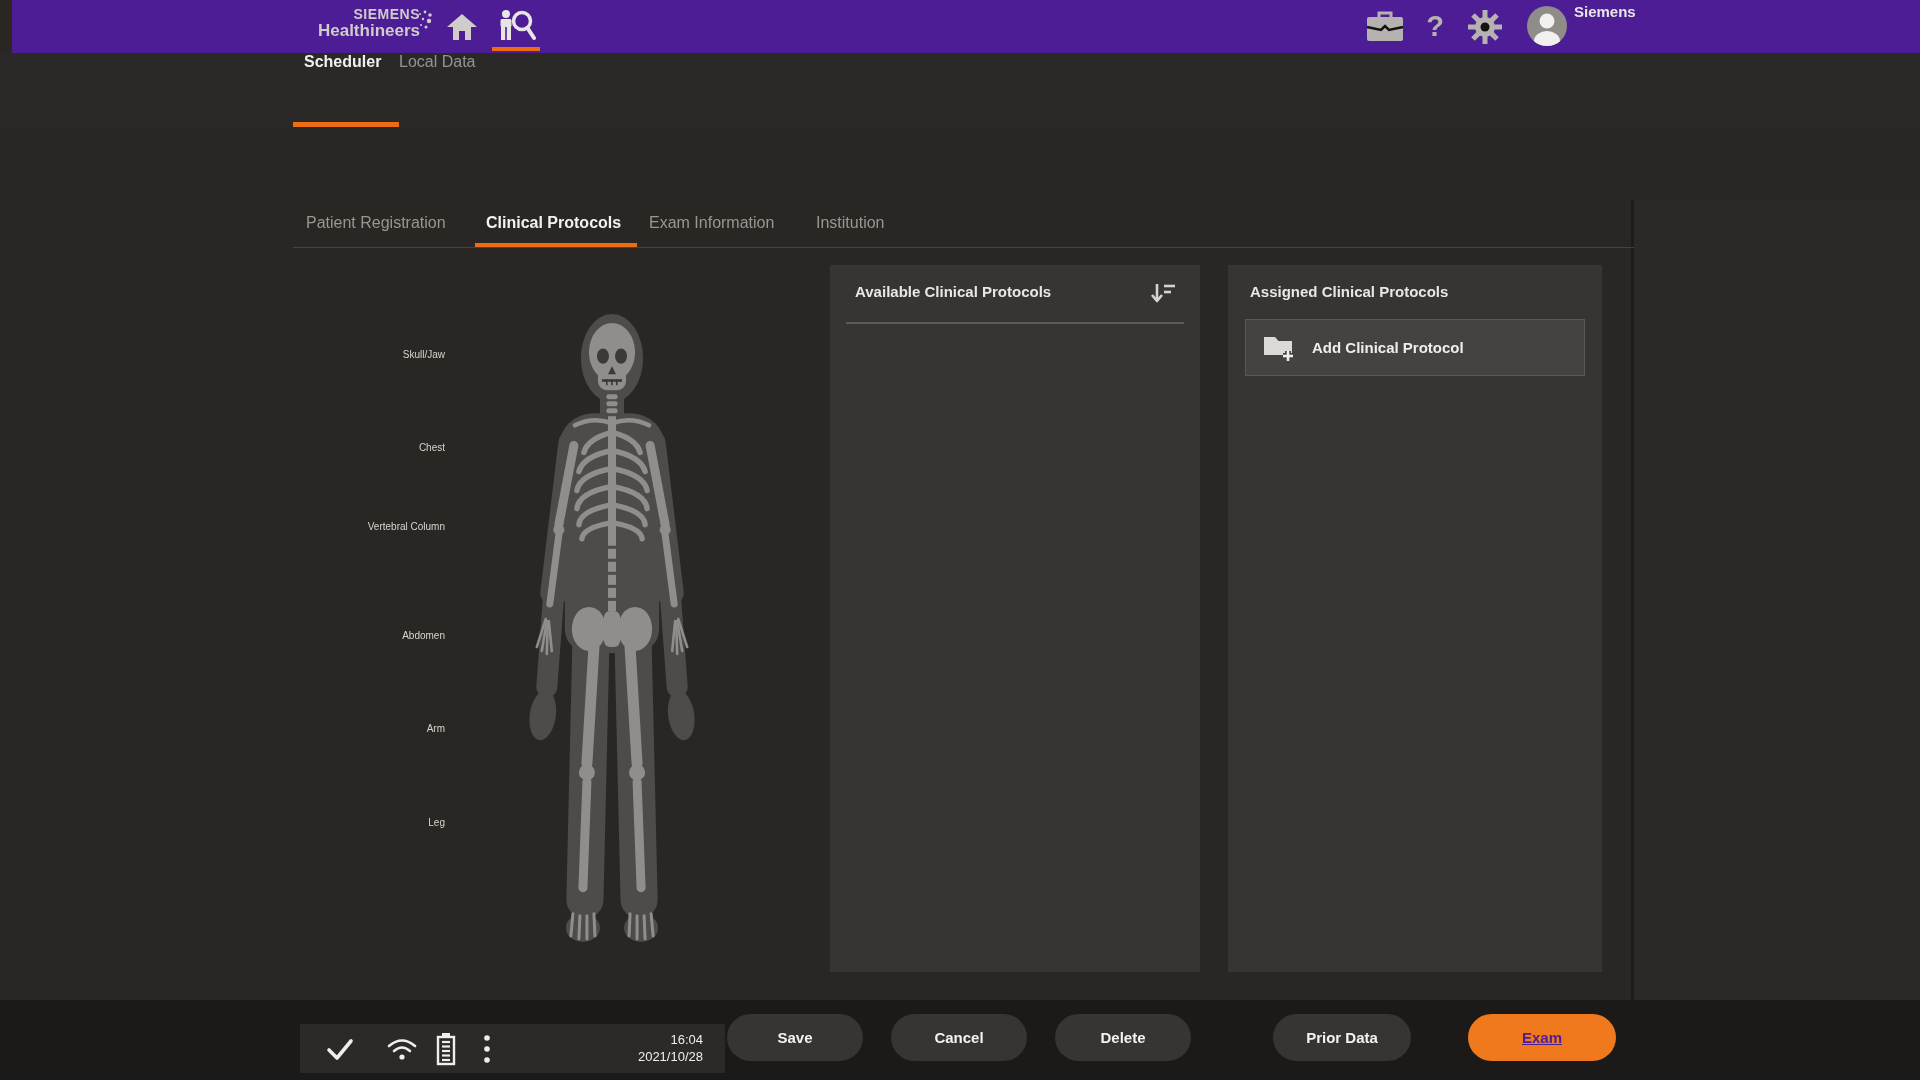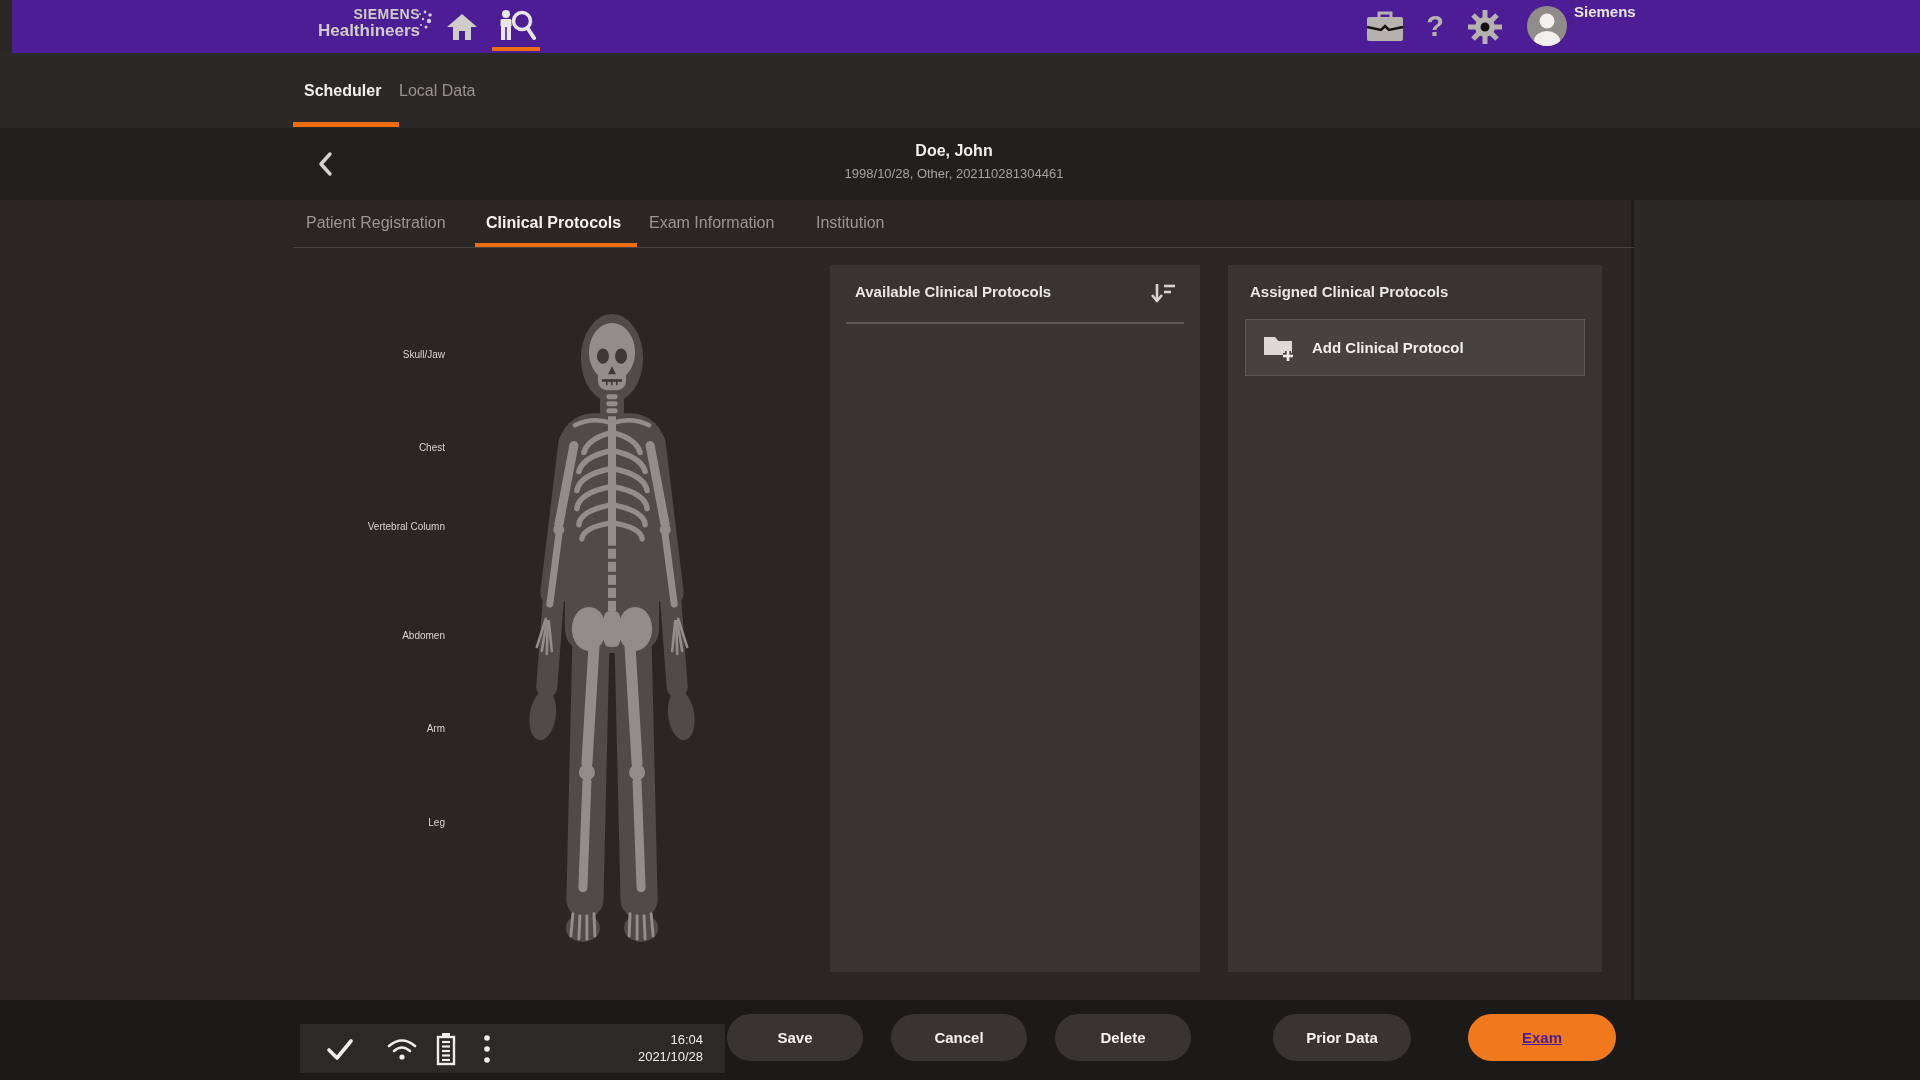--- a/index.html
+++ b/index.html
@@ -18,21 +18,21 @@
   .ico-psearch { left:480px; width:48px; }
   .ico-psearch .active-underline { position:absolute; left:0; bottom:2px; width:48px; height:4px; background:var(--accent); }
   .ico-case { left:1352px; width:42px; }
   .ico-help { left:1405px; width:36px; color:#b5b2af; font-size:29px; font-weight:bold; }
   .ico-gear { left:1452px; width:42px; }
   .avatar { position:absolute; left:1515px; top:6px; width:40px; height:40px; border-radius:50%; background:#8f8c8a; overflow:hidden; cursor:pointer; }
   .user-label { position:absolute; left:1562px; top:3px; font-size:15px; font-weight:bold; color:#e8e6e4; }
 
   
   .navband { position:absolute; left:0; top:53px; width:1920px; height:75px; background:#2b2927; }
-  .main-tab { position:absolute; top:0; height:75px; display:flex; align-items:center; font-size:16px; color:#97948f; cursor:pointer; }
+  .main-tab { position:absolute; top:0; height:75px; display:flex; font-size:16px; color:#97948f; cursor:pointer; }
   .main-tab.active { color:#f2f0ee; font-weight:bold; }
   .tab-scheduler { left:304px; }
   .tab-localdata { left:399px; }
   .sched-underline { position:absolute; left:293px; top:69px; width:106px; height:5px; background:var(--accent); }
 
   
   .patientband { position:absolute; left:0; top:128px; width:1920px; height:72px; background:#21201e; }
   .back-btn { position:absolute; left:306px; top:16px; width:40px; height:40px; display:flex; align-items:center; justify-content:center; cursor:pointer; }
   .patient-id { position:absolute; left:554px; top:14px; width:800px; text-align:center; }
   .patient-id .pname { font-size:16px; font-weight:bold; color:#f2f0ee; }
@@ -168,31 +168,20 @@
   <div class="navband">
     <div class="main-tab tab-scheduler active">
       <span>Scheduler</span>
     </div>
     <div class="main-tab tab-localdata">
       <span>Local Data</span>
     </div>
     <div class="sched-underline"></div>
   </div>
 
-  <div class="patientband">
-    <div class="back-btn">
-      <svg width="26" height="30" viewBox="0 0 26 30">
-        <polyline points="17,5 8,15 17,25" fill="none" stroke="#d5d2cf" stroke-width="3.5" stroke-linecap="round" stroke-linejoin="round"></polyline>
-      </svg>
-    </div>
-    <div class="patient-id">
-      <div class="pname">Doe, John</div>
-      <div class="pdetails">1998/10/28, Other, 202110281304461</div>
-    </div>
-  </div>
 
   <div class="main">
     <div class="right-col"></div>
     <div class="right-divider"></div>
 
     <div class="detail-tab dt-1">
       <span>Patient Registration</span>
     </div>
     <div class="detail-tab dt-2 active">
       <span>Clinical Protocols</span>

